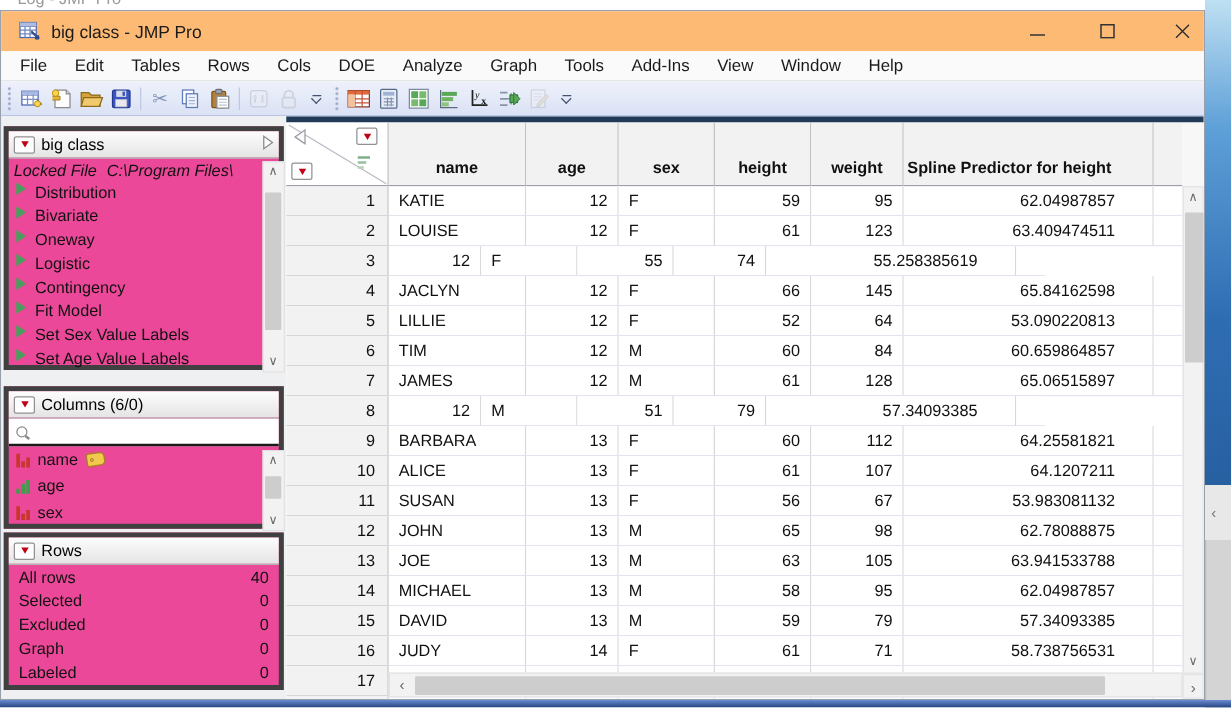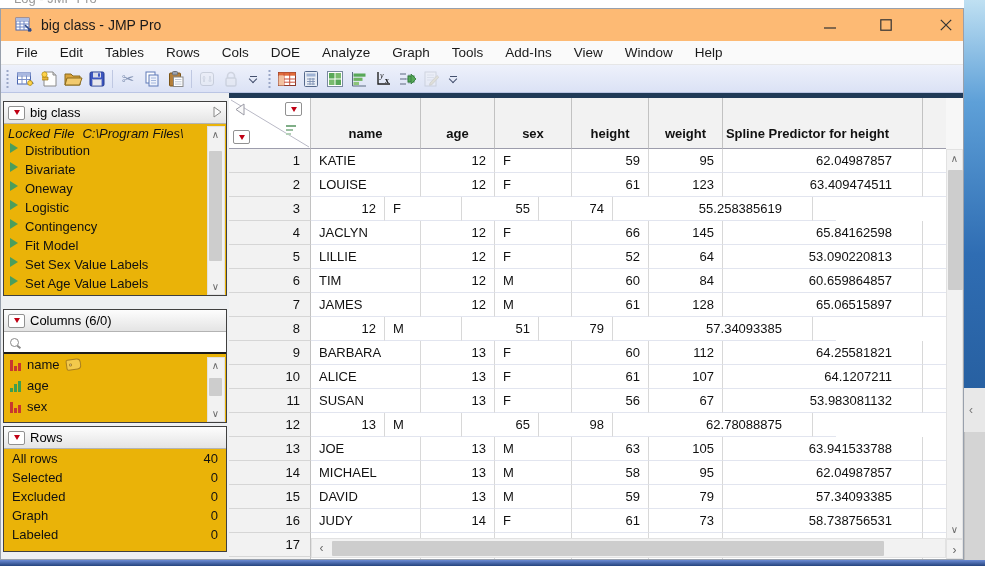--- a/index.html
+++ b/index.html
@@ -29,21 +29,21 @@
   .grip{width:5px;height:20px;margin:0 3px 0 4px;background-image:radial-gradient(circle,#9aa6c6 1px,transparent 1.2px);background-size:4px 4px;background-position:center}
   .tbi{width:24px;height:22px;display:flex;align-items:center;justify-content:center;border-radius:2px}
   .tbi.dis{opacity:.38}
   .tsep{width:1px;height:18px;background:#bfc8e2;margin:0 3px}
   .tovf{width:12px;height:20px;display:flex;flex-direction:column;align-items:center;justify-content:center;margin:0 4px;color:#44506e}
   .tovf i{display:block;width:7px;height:0;border-top:1px solid #44506e;margin-bottom:1px}
   .tovf b{display:block;width:5px;height:5px;border-right:1.4px solid #44506e;border-bottom:1.4px solid #44506e;transform:rotate(45deg);margin-top:-2px}
   
   .main{left:0;top:84px;width:962px;height:466px;background:#eef0f2;overflow:hidden}
   
-  .panel{background:#eab308;border:1px solid #404040;box-sizing:border-box}
+  .panel{background:#ec4899;border:4px solid #404040;box-sizing:border-box}
   .phead{height:22px;background:linear-gradient(#fdfdfd,#e4e4e4);border-bottom:1px solid #b3b3b3;display:flex;align-items:center;padding:0 4px;box-sizing:border-box}
   .phead .ptitle{margin-left:5px;color:#000}
   .rtb{width:15px;height:12px;background:#fff;border:1px solid #919191;border-radius:2px;display:inline-flex;align-items:center;justify-content:center;flex:0 0 auto}
   .rtb i{width:0;height:0;border-left:3.5px solid transparent;border-right:3.5px solid transparent;border-top:5px solid #c00014}
   .flexgap{flex:1}
   .collapse{color:#8a8a8a;font-size:11px;line-height:11px}
   .sitem{height:19px;display:flex;align-items:flex-start;padding-left:6px;white-space:nowrap;overflow:hidden}
   .parrow{width:0;height:0;border-top:5px solid transparent;border-bottom:5px solid transparent;border-left:8px solid #4a9e5c;margin-right:7px;flex:0 0 auto}
   .lockedline{height:19px;line-height:19px;padding-left:4px;font-style:italic;white-space:nowrap;overflow:hidden}
   .lockedline .lk{margin-right:8px}
@@ -551,20 +551,21 @@
             <div class="cell c-name">SUSAN</div>
             <div class="cell c-age">13</div>
             <div class="cell c-sex">F</div>
             <div class="cell c-h">56</div>
             <div class="cell c-w">67</div>
             <div class="cell c-sp">53.983081132</div>
             <div class="cell c-fill"></div>
           </div>
           <div class="trow">
             <div class="cell c-num">12</div>
+            <div class="cell c-name">JOHN</div>
             <div class="cell c-age">13</div>
             <div class="cell c-sex">M</div>
             <div class="cell c-h">65</div>
             <div class="cell c-w">98</div>
             <div class="cell c-sp">62.78088875</div>
             <div class="cell c-fill"></div>
           </div>
           <div class="trow">
             <div class="cell c-num">13</div>
             <div class="cell c-name">JOE</div>
@@ -594,21 +595,21 @@
             <div class="cell c-w">79</div>
             <div class="cell c-sp">57.34093385</div>
             <div class="cell c-fill"></div>
           </div>
           <div class="trow">
             <div class="cell c-num">16</div>
             <div class="cell c-name">JUDY</div>
             <div class="cell c-age">14</div>
             <div class="cell c-sex">F</div>
             <div class="cell c-h">61</div>
-            <div class="cell c-w">73</div>
+            <div class="cell c-w">71</div>
             <div class="cell c-sp">58.738756531</div>
             <div class="cell c-fill"></div>
           </div>
           <div class="trow">
             <div class="cell c-num">17</div>
             <div class="cell c-name">ELIZABETH</div>
             <div class="cell c-age">14</div>
             <div class="cell c-sex">F</div>
             <div class="cell c-h">62</div>
             <div class="cell c-w">91</div>

